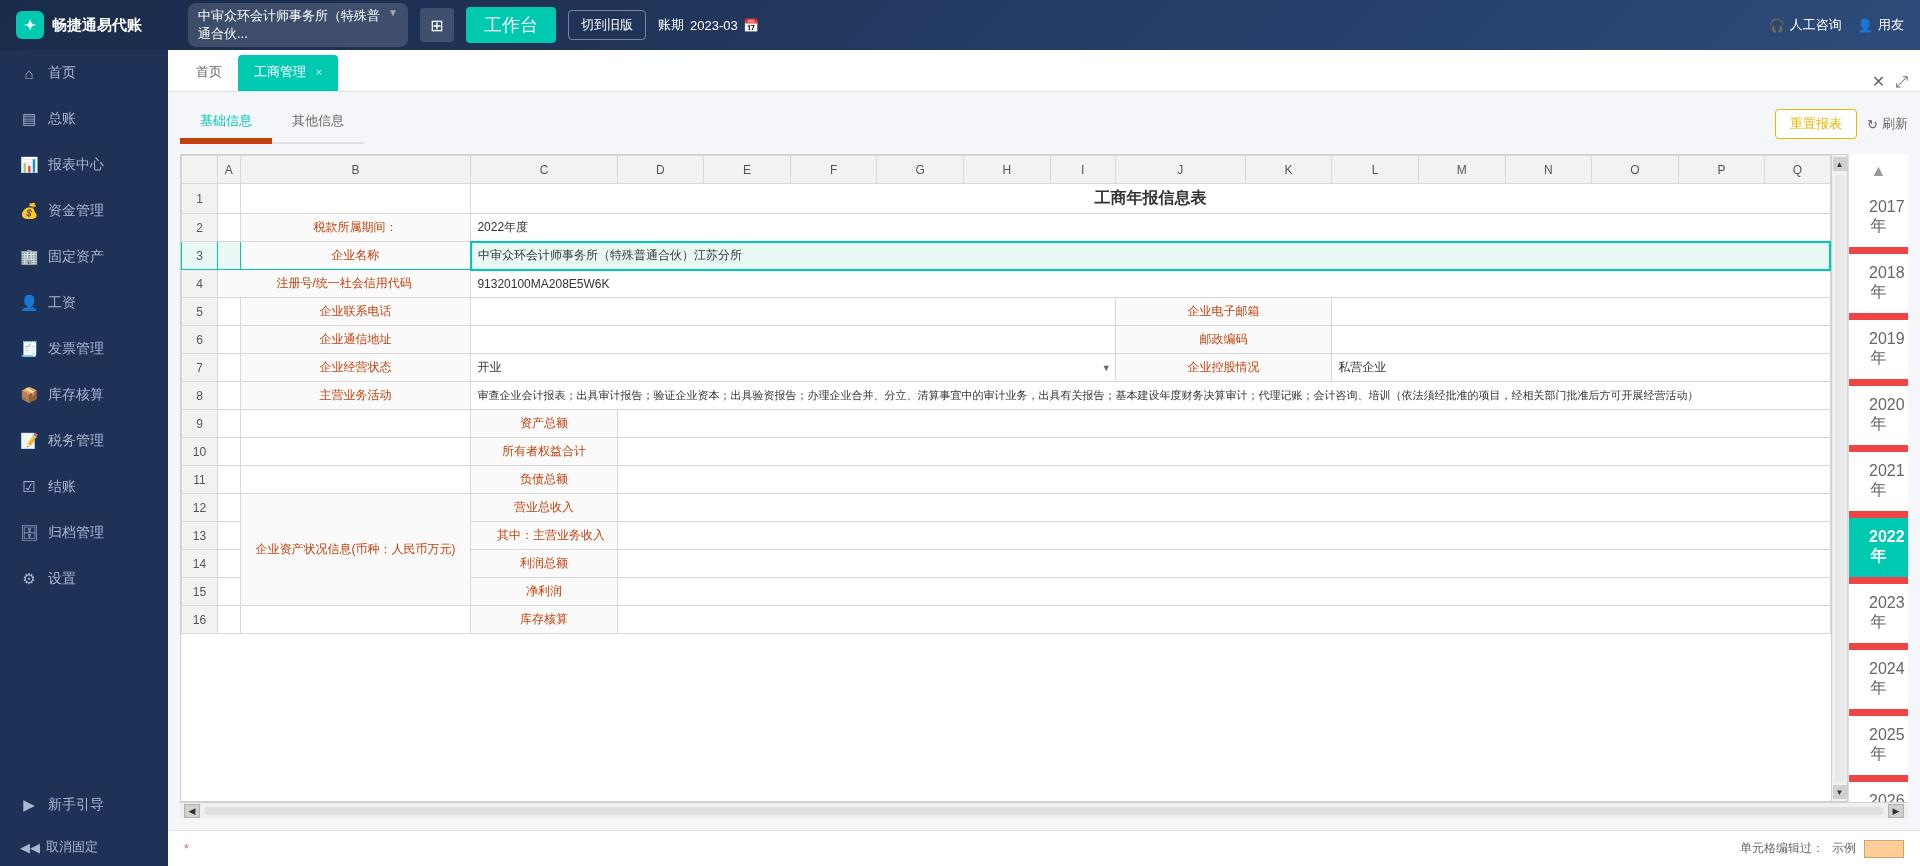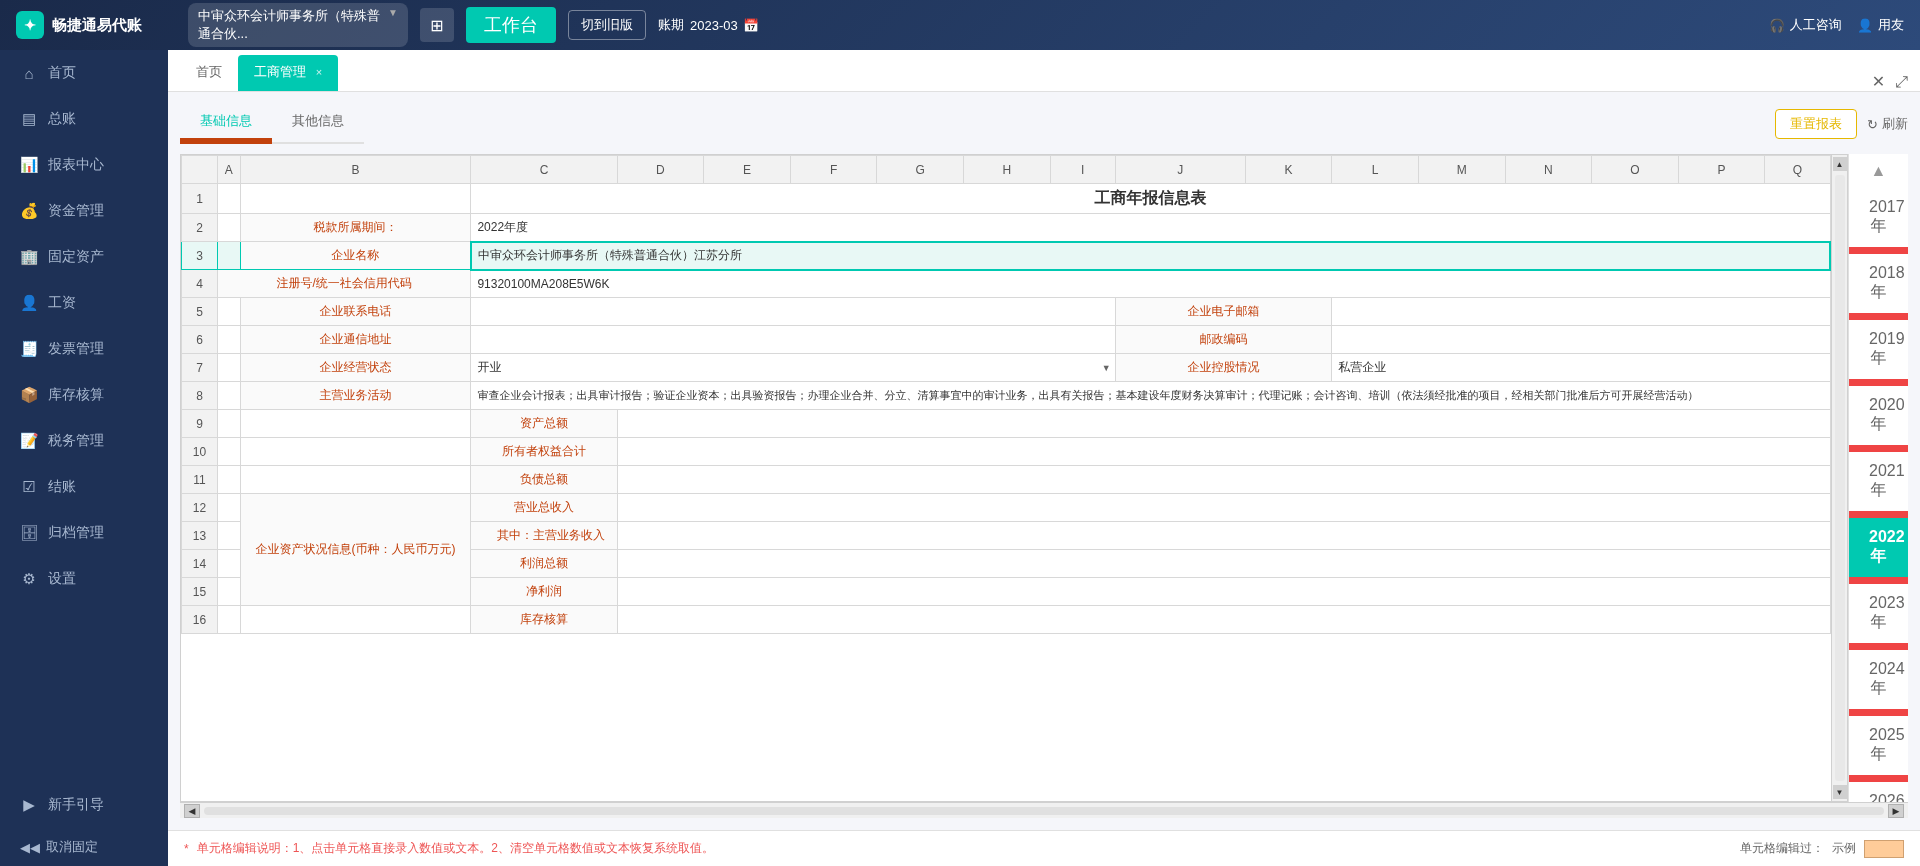--- a/index.html
+++ b/index.html
@@ -735,21 +735,20 @@
         <div class="horiz-scroll-bar">
           <div class="scroll-btn">◀</div>
           <div class="scroll-track"></div>
           <div class="scroll-btn">▶</div>
         </div>
       </div>
     </div>
 
     <div class="bottom-bar">
       <span class="hint-star">*</span>
-      <span class="bottom-hint">单元格编辑说明：1、点击单元格直接录入数值或文本。2、清空单元格数值或文本恢复系统取值。</span>
       <div class="bottom-right">
         <span>单元格编辑过：</span>
         <span>示例</span>
         <div class="sample-cell"></div>
       </div>
     </div>
   </div>
 </div>
 
 </body></html>

